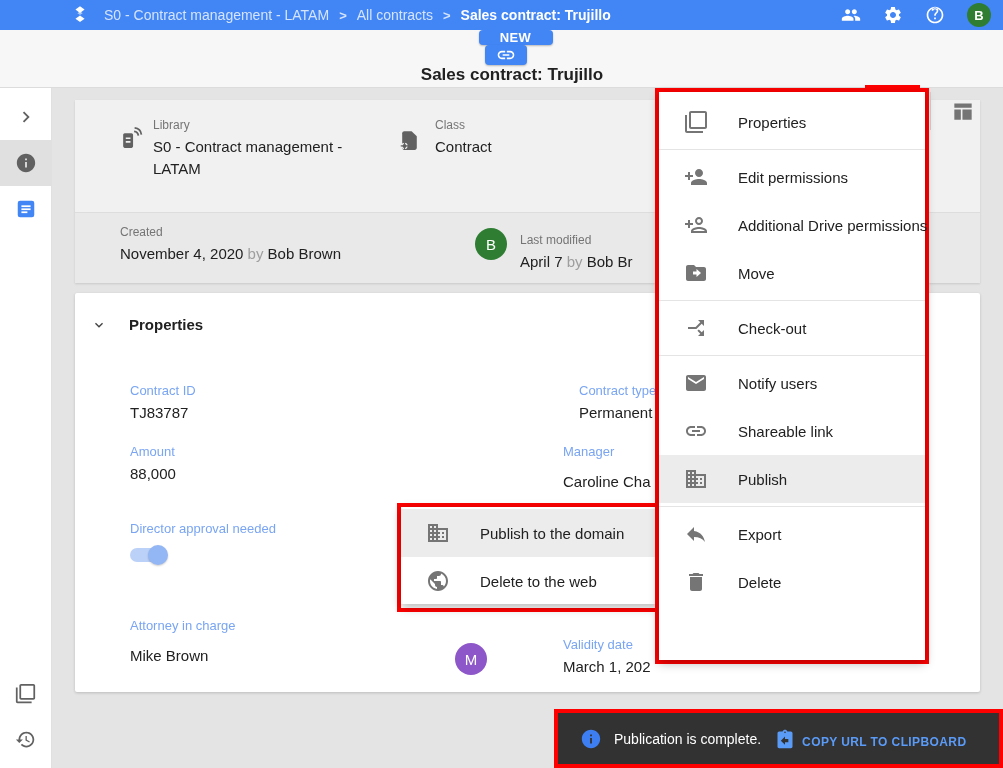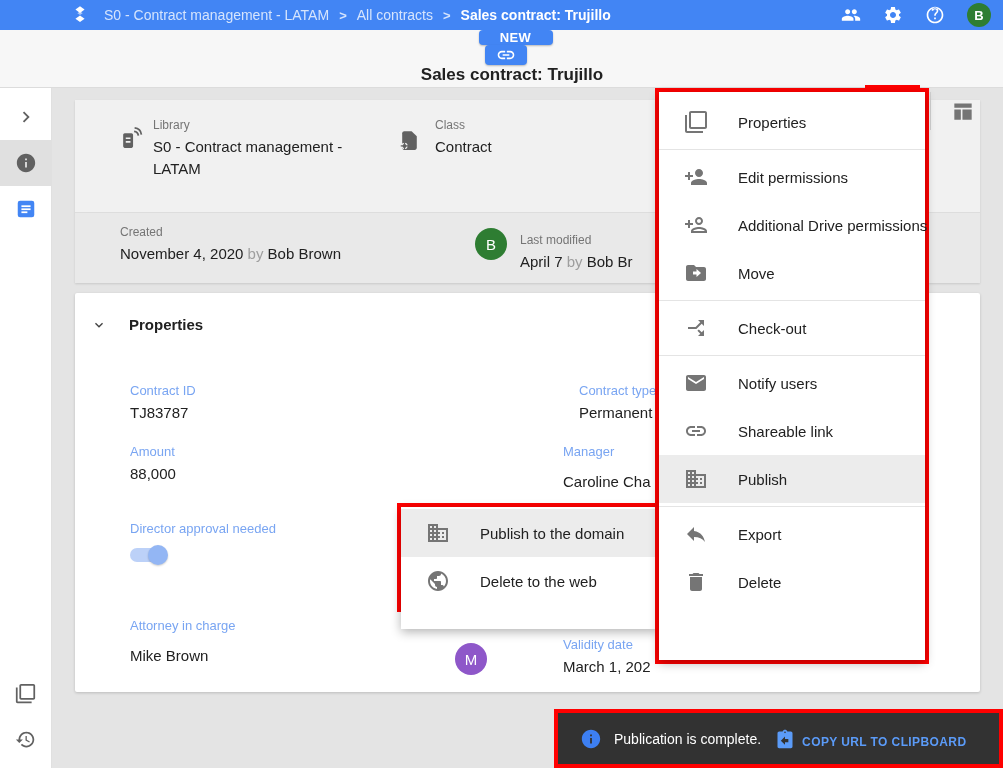--- a/index.html
+++ b/index.html
@@ -94,21 +94,21 @@
           padding:6px 0; display:flex; flex-direction:column; }
   .menu-item { height:48px; display:flex; align-items:center; flex:0 0 48px; cursor:pointer; }
   .menu-item.highlighted { background:#ececec; }
   .mi-icon { width:24px; height:24px; margin-left:25px; color:#757575; flex:none; }
   .mi-icon svg { width:24px; height:24px; }
   .mi-label { margin-left:30px; font-size:15px; color:#212121; white-space:nowrap; }
   .menu-divider { height:1px; background:#e4e4e4; margin:3px 0; flex:none; }
 
   
   .submenu-box { position:absolute; left:397px; top:503px; width:265px; height:109px; border:4px solid #f00; z-index:39; }
-  .submenu { width:257px; height:122px; background:#fff; box-shadow:0 3px 10px rgba(0,0,0,.3);
+  .submenu { width:257px; height:97px; background:#fff; box-shadow:0 3px 10px rgba(0,0,0,.3);
              padding:2px 0; display:flex; flex-direction:column; }
   .submenu .menu-item { flex:0 0 48px; }
   .submenu .mi-label { margin-left:30px; }
 
   
   .toast-box { position:absolute; left:554px; top:709px; width:449px; height:59px; border:4px solid #f00; z-index:50; }
   .toast { width:100%; height:100%; background:#323232; display:flex; align-items:center; }
   .toast-info { width:22px; height:22px; margin-left:22px; color:#3d7ff2; flex:none; }
   .toast-msg { margin-left:12px; font-size:14px; color:#fff; white-space:nowrap; }
   .toast-action { margin-left:14px; display:flex; align-items:flex-end; gap:7px; background:none; border:none;

